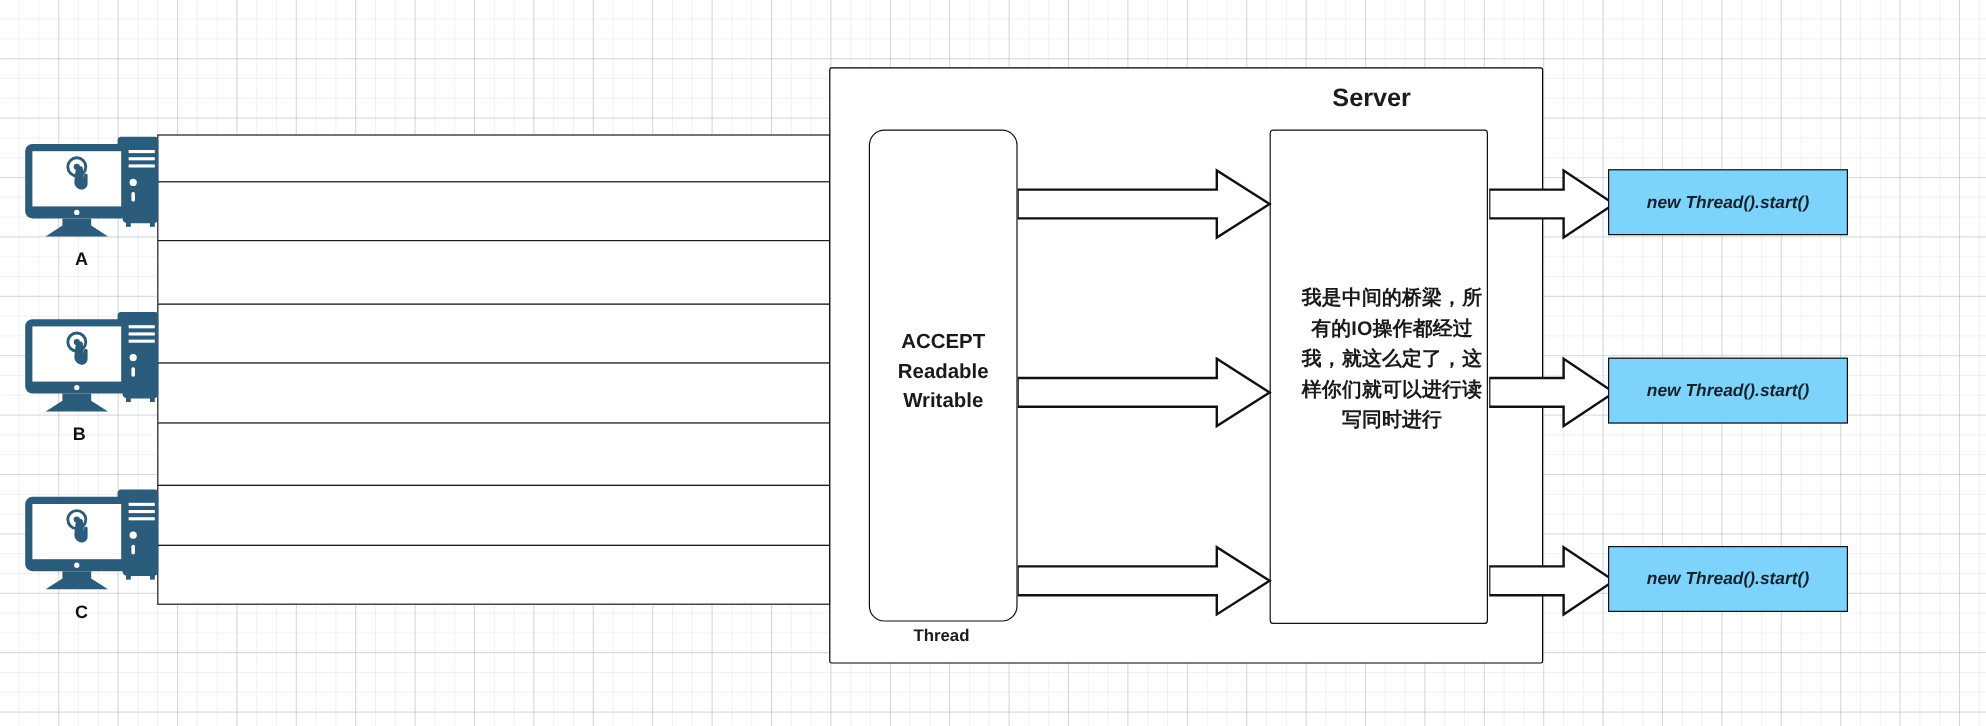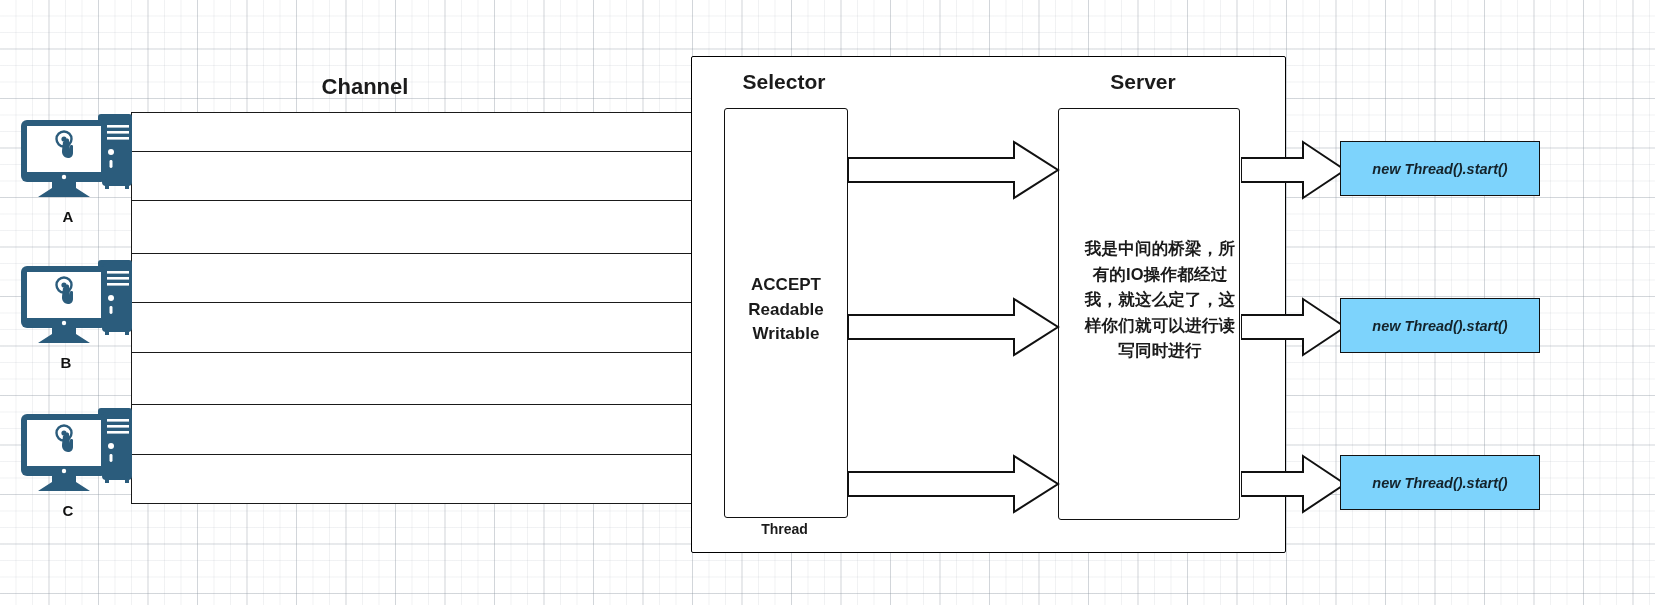--- a/index.html
+++ b/index.html
@@ -44,21 +44,21 @@
   #channel-wrap { position:absolute; left:131px; top:112px; width:561px; height:392px; }
   .chan-row {
     position:absolute; left:0; width:100%;
     border:1.4px solid #1a1a1a; background:#ffffff; box-sizing:border-box;
   }
 
   
   #selector-box {
     position:absolute; left:724px; top:108px; width:124px; height:410px;
     border:1.8px solid #111; background:#fff; box-sizing:border-box;
-    border-radius:3px;
+    border-radius:13px;
     display:flex; align-items:flex-start; justify-content:center;
   }
   #selector-text {
     margin-top:164px; text-align:center; font-size:17px; font-weight:bold;
     color:#1a1a1a; line-height:1.45; white-space:pre-line;
   }
 
   
   #buffer-box {
     position:absolute; left:1058px; top:108px; width:182px; height:412px;
@@ -90,36 +90,34 @@
   .computer-label {
     position:absolute; width:116px; text-align:center;
     font-size:15px; font-weight:bold; color:#111;
   }
 </style>
 </head>
 <body>
 
 <div class="stage">
 
-  <div class="title" id="channel-title">Channel</div>
 
   <div id="channel-wrap">
     <div class="chan-row" style="top:0px;   height:40px;"></div>
     <div class="chan-row" style="top:39px;  height:50px;"></div>
     <div class="chan-row" style="top:88px;  height:54px;"></div>
     <div class="chan-row" style="top:141px; height:50px;"></div>
     <div class="chan-row" style="top:190px; height:51px;"></div>
     <div class="chan-row" style="top:240px; height:53px;"></div>
     <div class="chan-row" style="top:292px; height:51px;"></div>
     <div class="chan-row" style="top:342px; height:50px;"></div>
   </div>
 
   <div id="server-box"></div>
 
-  <div class="title" id="selector-title">Selector</div>
   <div id="selector-box">
     <div id="selector-text">ACCEPT
 Readable
 Writable</div>
   </div>
   <div class="title" id="thread-label">Thread</div>
 
   <div class="title" id="buffer-title">Server</div>
   <div id="buffer-box">
     <div id="buffer-text">我是中间的桥梁，所有的IO操作都经过我，就这么定了，这样你们就可以进行读写同时进行</div>

